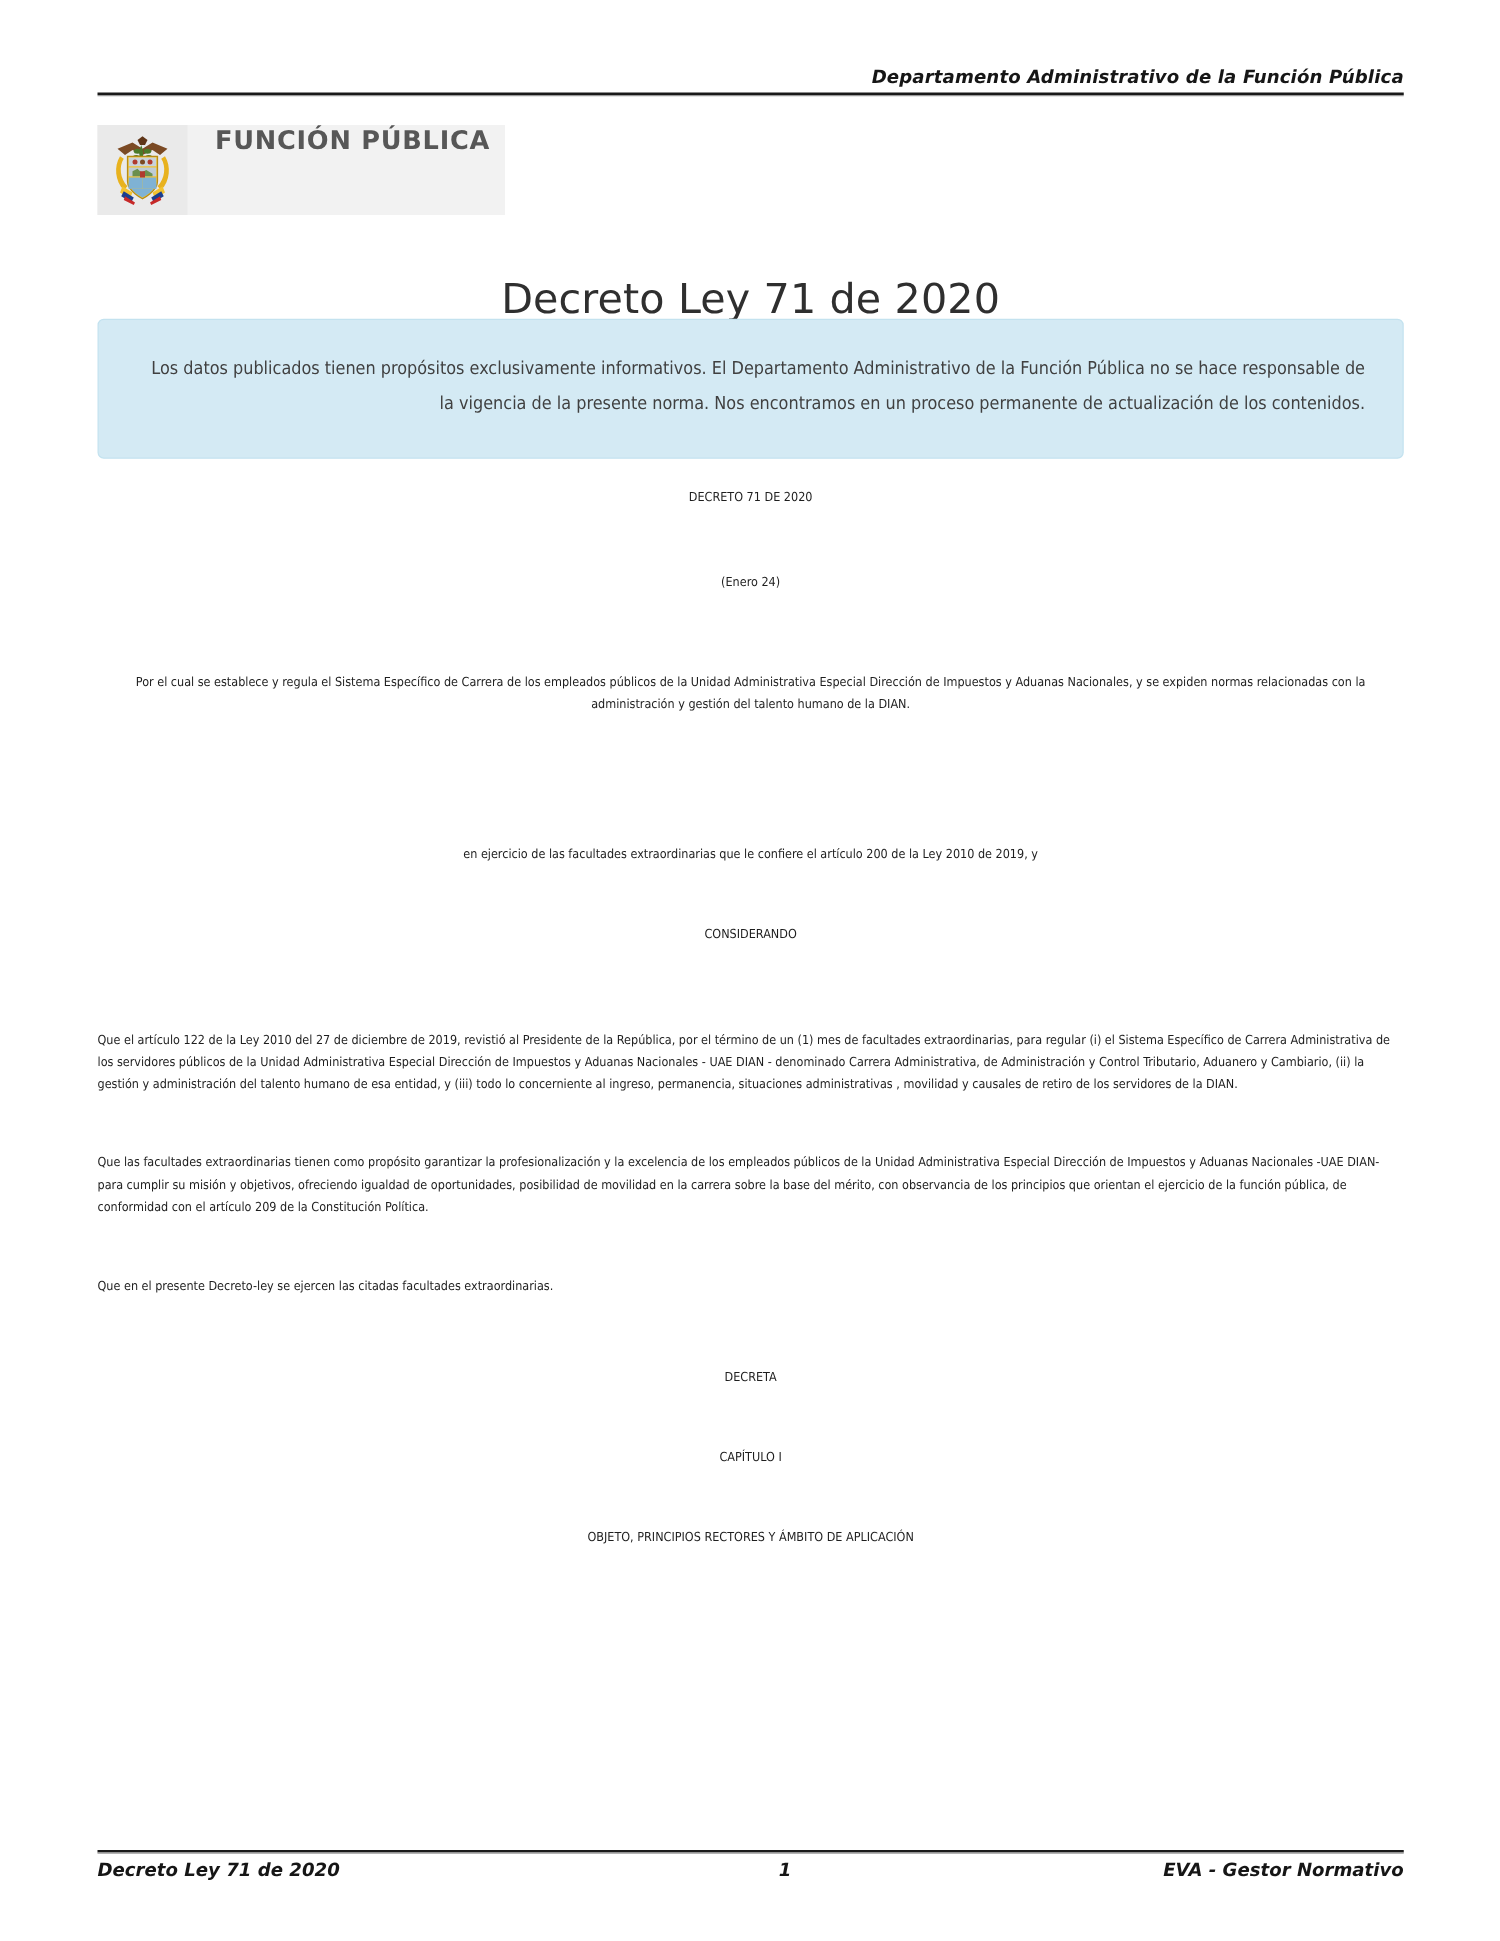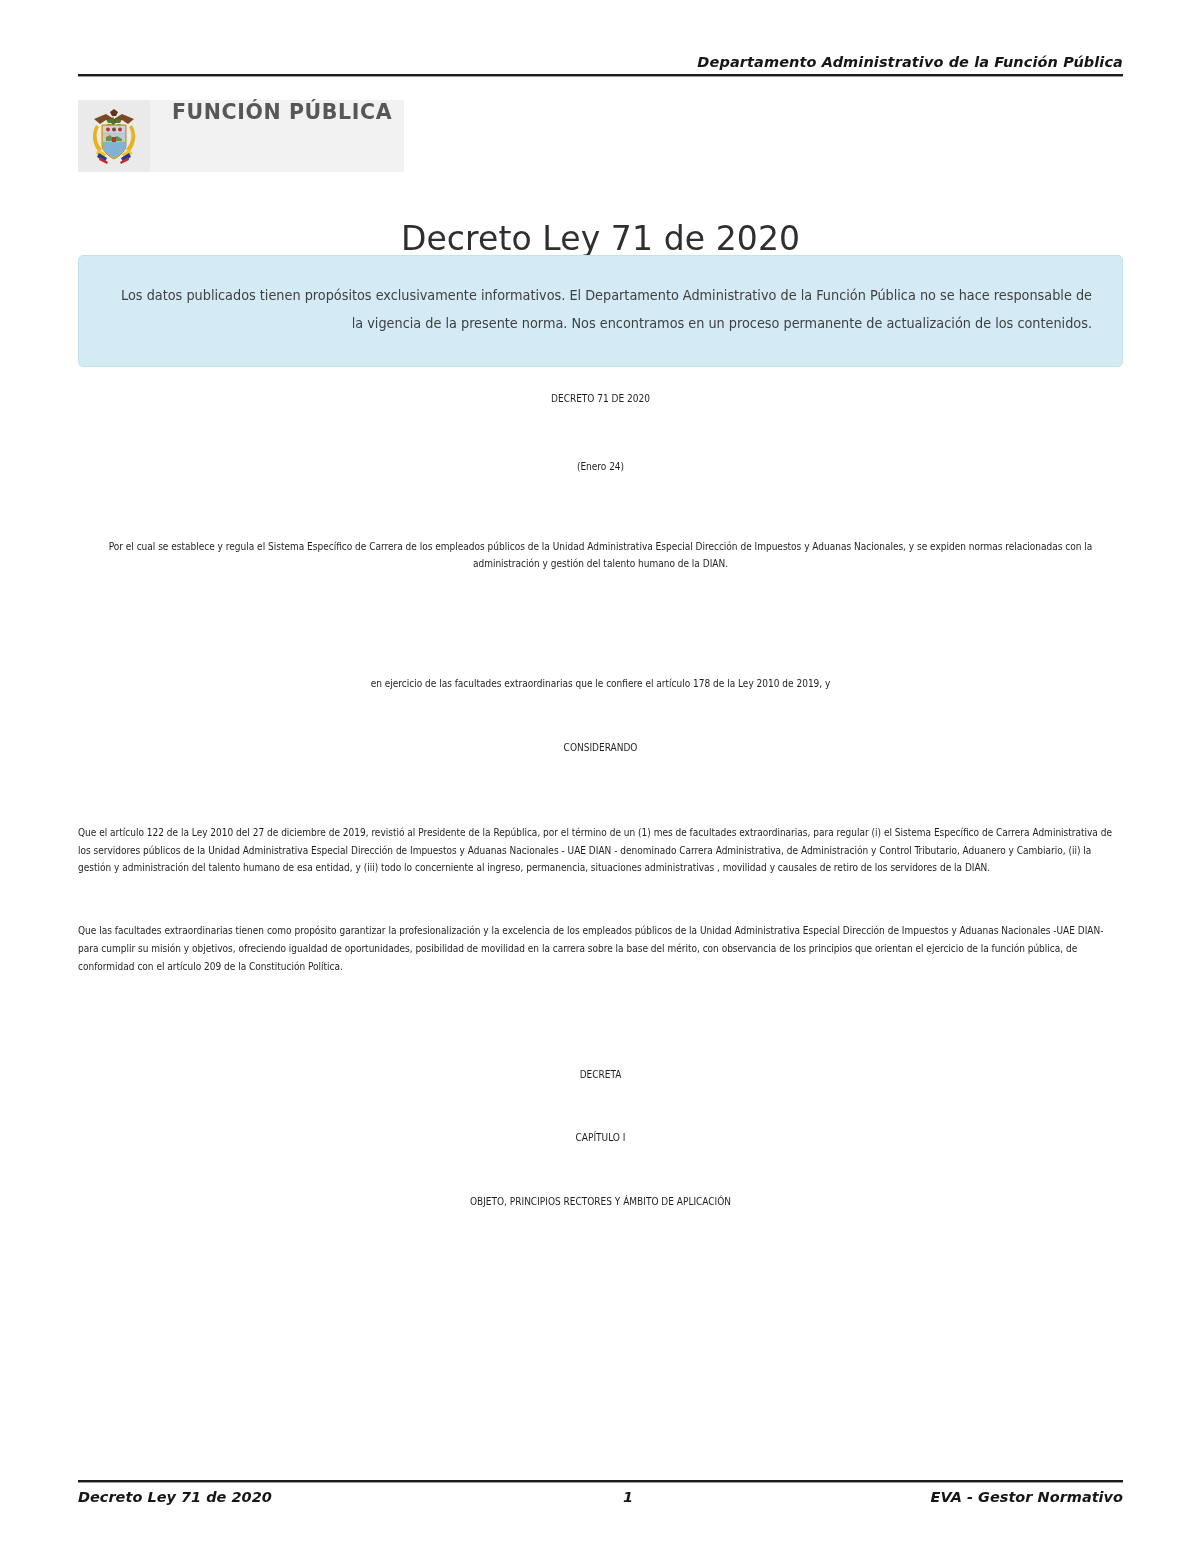--- a/index.html
+++ b/index.html
@@ -250,32 +250,33 @@
     <div class="sp-50"></div>
 
     <div class="blk center">(Enero 24)</div>
     <div class="sp-46"></div>
 
     <div class="blk center indent-center">Por el cual se establece y regula el Sistema Específico de Carrera de los empleados públicos de la Unidad Administrativa Especial Dirección de Impuestos y Aduanas Nacionales, y se expiden normas relacionadas con la administración y gestión del talento humano de la DIAN.</div>
     <div class="sp-40"></div>
 
     <div class="sp-46"></div>
 
-    <div class="blk center">en ejercicio de las facultades extraordinarias que le confiere el artículo 178 de la Ley 2010 de 2019, y</div>
+    <div class="blk center">en ejercicio de las facultades extraordinarias que le confiere el artículo 200 de la Ley 2010 de 2019, y</div>
     <div class="sp-46"></div>
 
     <div class="blk center">CONSIDERANDO</div>
     <div class="sp-56"></div>
 
     <div class="blk left">Que el artículo 122 de la Ley 2010 del 27 de diciembre de 2019, revistió al Presidente de la República, por el término de un (1) mes de facultades extraordinarias, para regular (i) el Sistema Específico de Carrera Administrativa de los servidores públicos de la Unidad Administrativa Especial Dirección de Impuestos y Aduanas Nacionales - UAE DIAN - denominado Carrera Administrativa, de Administración y Control Tributario, Aduanero y Cambiario, (ii) la gestión y administración del talento humano de esa entidad, y (iii) todo lo concerniente al ingreso, permanencia, situaciones administrativas , movilidad y causales de retiro de los servidores de la DIAN.</div>
     <div class="sp-34"></div>
 
     <div class="blk left">Que las facultades extraordinarias tienen como propósito garantizar la profesionalización y la excelencia de los empleados públicos de la Unidad Administrativa Especial Dirección de Impuestos y Aduanas Nacionales -UAE DIAN-para cumplir su misión y objetivos, ofreciendo igualdad de oportunidades, posibilidad de movilidad en la carrera sobre la base del mérito, con observancia de los principios que orientan el ejercicio de la función pública, de conformidad con el artículo 209 de la Constitución Política.</div>
     <div class="sp-34"></div>
 
+    <div class="blk left">Que en el presente Decreto-ley se ejercen las citadas facultades extraordinarias.</div>
     <div class="sp-56"></div>
 
     <div class="blk center">DECRETA</div>
     <div class="sp-46"></div>
 
     <div class="blk center">CAPÍTULO I</div>
     <div class="sp-46"></div>
 
     <div class="blk center">OBJETO, PRINCIPIOS RECTORES Y ÁMBITO DE APLICACIÓN</div>
 

